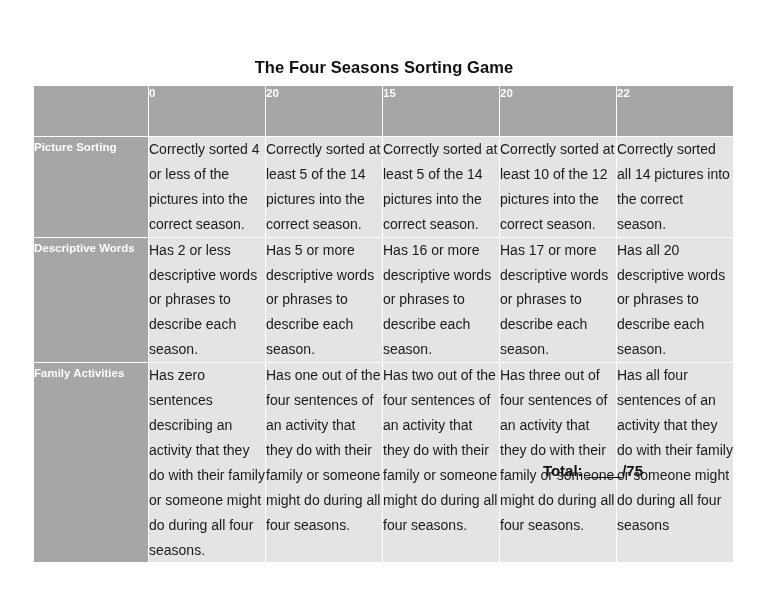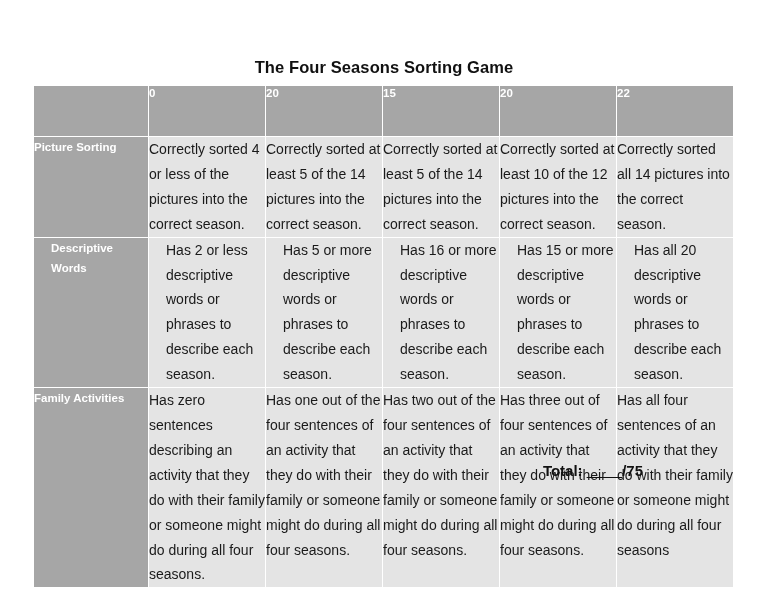--- a/index.html
+++ b/index.html
@@ -81,21 +81,21 @@
     background: #e4e4e4;
     color: #1a1a1a;
     font-size: 14px;
     line-height: 1.78;
     padding: 8px 7px 8px 6px;
   }
 
   .row-picture .desc-cell,
   .row-picture .row-label { height: 92px; }
   .row-words .desc-cell,
-  .row-words .row-label { height: 94px; padding-left: 17px; }
+  .row-words .row-label { height: 94px; }
   .row-family .desc-cell,
   .row-family .row-label { height: 102px; }
 
   .total-line {
     position: absolute;
     left: 33px;
     top: 462px;
     width: 696px;
     text-align: right;
     padding-right: 86px;
@@ -142,21 +142,21 @@
         <td class="desc-cell">Correctly sorted at least 5 of the 14 pictures into the correct season.</td>
         <td class="desc-cell">Correctly sorted at least 10 of the 12 pictures into the correct season.</td>
         <td class="desc-cell">Correctly sorted all 14 pictures into the correct season.</td>
       </tr>
 
       <tr class="row-words">
         <td class="row-label">Descriptive Words</td>
         <td class="desc-cell">Has 2 or less descriptive words or phrases to describe each season.</td>
         <td class="desc-cell">Has 5 or more descriptive words or phrases to describe each season.</td>
         <td class="desc-cell">Has 16 or more descriptive words or phrases to describe each season.</td>
-        <td class="desc-cell">Has 15 or more descriptive words or phrases to describe each season.</td>
+        <td class="desc-cell">Has 17 or more descriptive words or phrases to describe each season.</td>
         <td class="desc-cell">Has all 20 descriptive words or phrases to describe each season.</td>
       </tr>
 
       <tr class="row-family">
         <td class="row-label">Family Activities</td>
         <td class="desc-cell">Has zero sentences describing an activity that they do with their family or someone might do during all four seasons.</td>
         <td class="desc-cell">Has one out of the four sentences of an activity that they do with their family or someone might do during all four seasons.</td>
         <td class="desc-cell">Has two out of the four sentences of an activity that they do with their family or someone might do during all four seasons.</td>
         <td class="desc-cell">Has three out of four sentences of an activity that they do with their family or someone might do during all four seasons.</td>
         <td class="desc-cell">Has all four sentences of an activity that they do with their family or someone might do during all four seasons</td>

